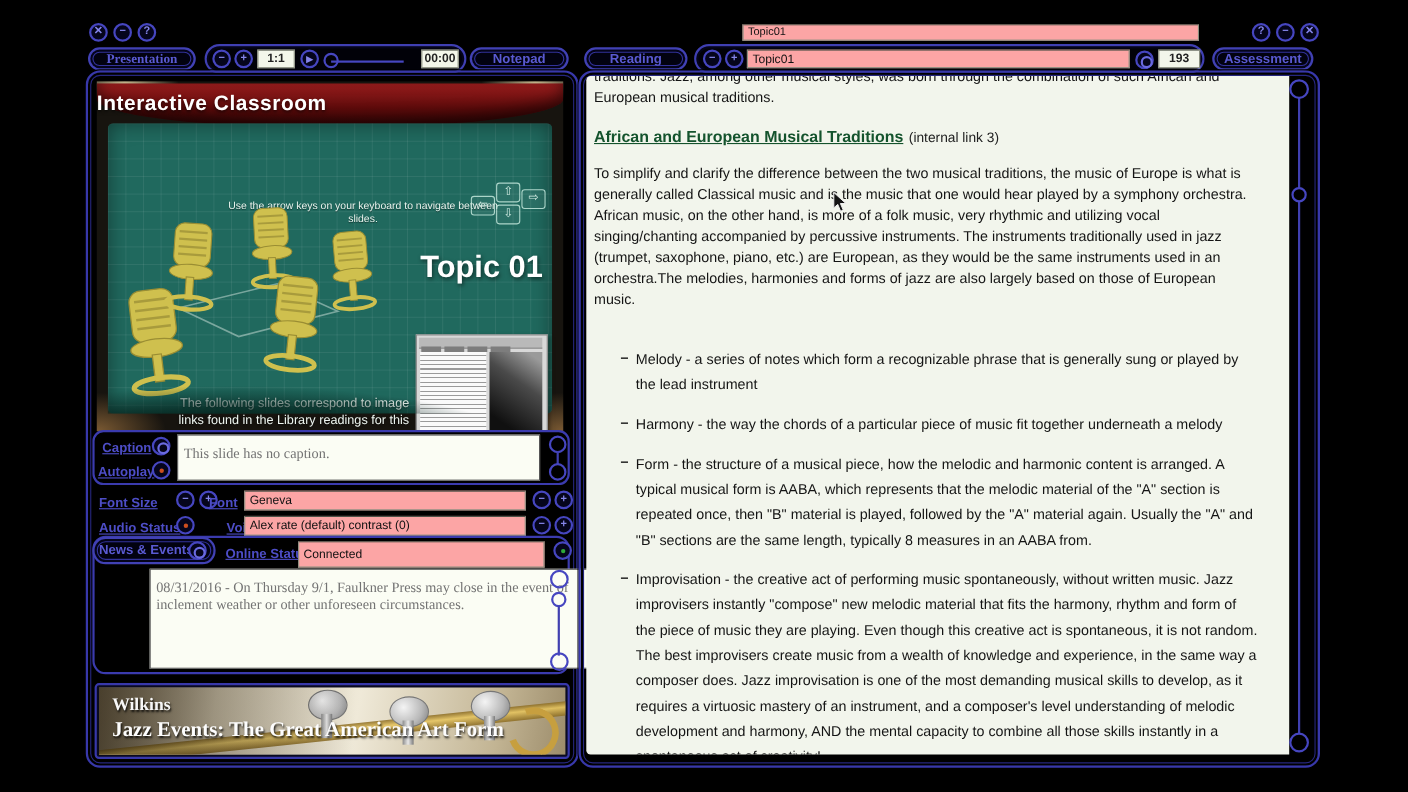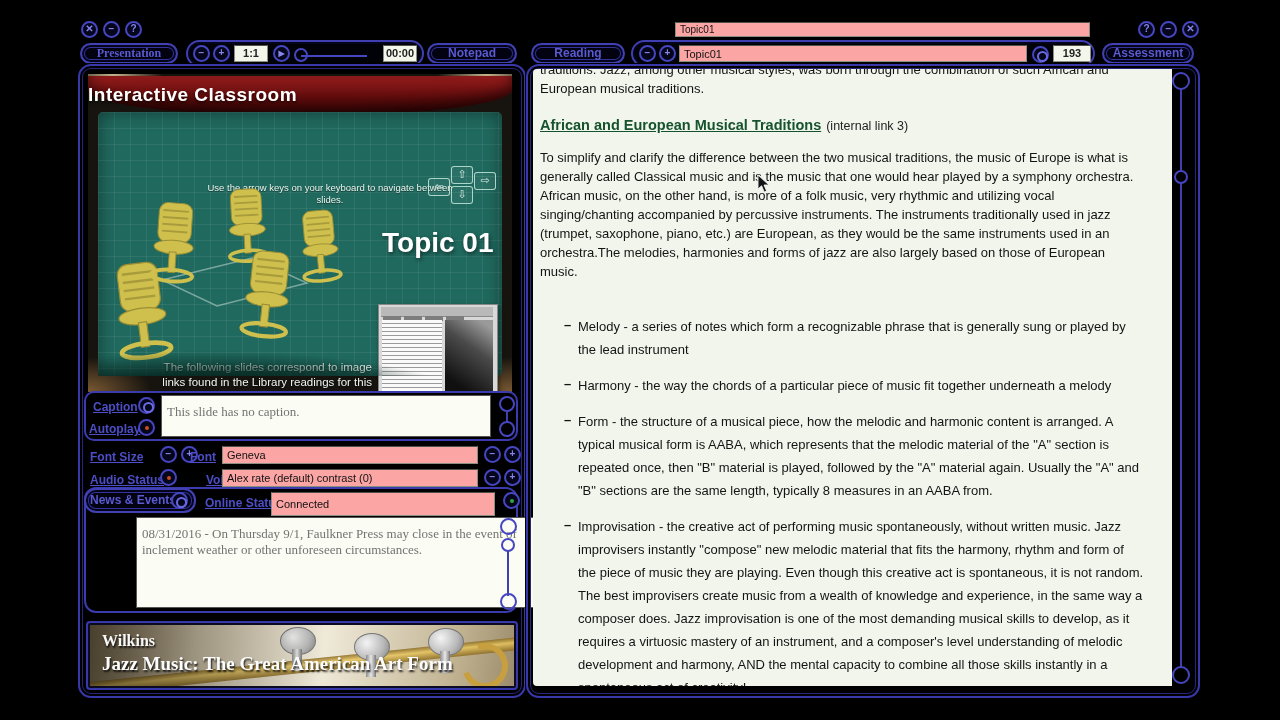--- a/index.html
+++ b/index.html
@@ -265,21 +265,21 @@
       <div class="tube" data-name="trumpet-tube"></div>
       <div class="valve" style="left:190px;top:2px;" data-name="trumpet-valve-cap"></div>
       <div class="valve" style="left:264px;top:8px;" data-name="trumpet-valve-cap"></div>
       <div class="valve" style="left:338px;top:3px;" data-name="trumpet-valve-cap"></div>
       <div class="valvestem" style="left:202px;top:24px;" data-name="trumpet-valve-stem"></div>
       <div class="valvestem" style="left:276px;top:30px;" data-name="trumpet-valve-stem"></div>
       <div class="valvestem" style="left:350px;top:26px;" data-name="trumpet-valve-stem"></div>
       <div style="position:absolute;right:6px;top:18px;width:34px;height:34px;border:6px solid #c79f3f;border-left-color:transparent;border-radius:50%;transform:rotate(25deg);" data-name="trumpet-bend"></div>
       <div style="position:absolute;left:0;top:0;width:100%;height:100%;background:linear-gradient(90deg,rgba(20,15,5,.55),rgba(20,15,5,0) 55%);" data-name="photo-shade"></div>
       <div class="bookauthor" data-name="book-author">Wilkins</div>
-      <div class="booktitle" data-name="book-title">Jazz Music: The Great American Art Form</div>
+      <div class="booktitle" data-name="book-title">Jazz Events: The Great American Art Form</div>
     </div>
   </div>
 
   <div class="frame" style="left:526px;top:64px;width:670px;height:630px;" data-name="reading-panel"></div>
 
   <div class="readwrap" data-name="reading-content-area">
     <div class="readtext" data-name="reading-text">
       <p data-name="reading-intro-fragment">traditions. Jazz, among other musical styles, was born through the combination of such African and European musical traditions.</p>
       <div class="linkline" data-name="reading-link-line">
         <a href="#" data-name="internal-link">African and European Musical Traditions</a><span class="suffix" data-name="internal-link-suffix">(internal link 3)</span>

